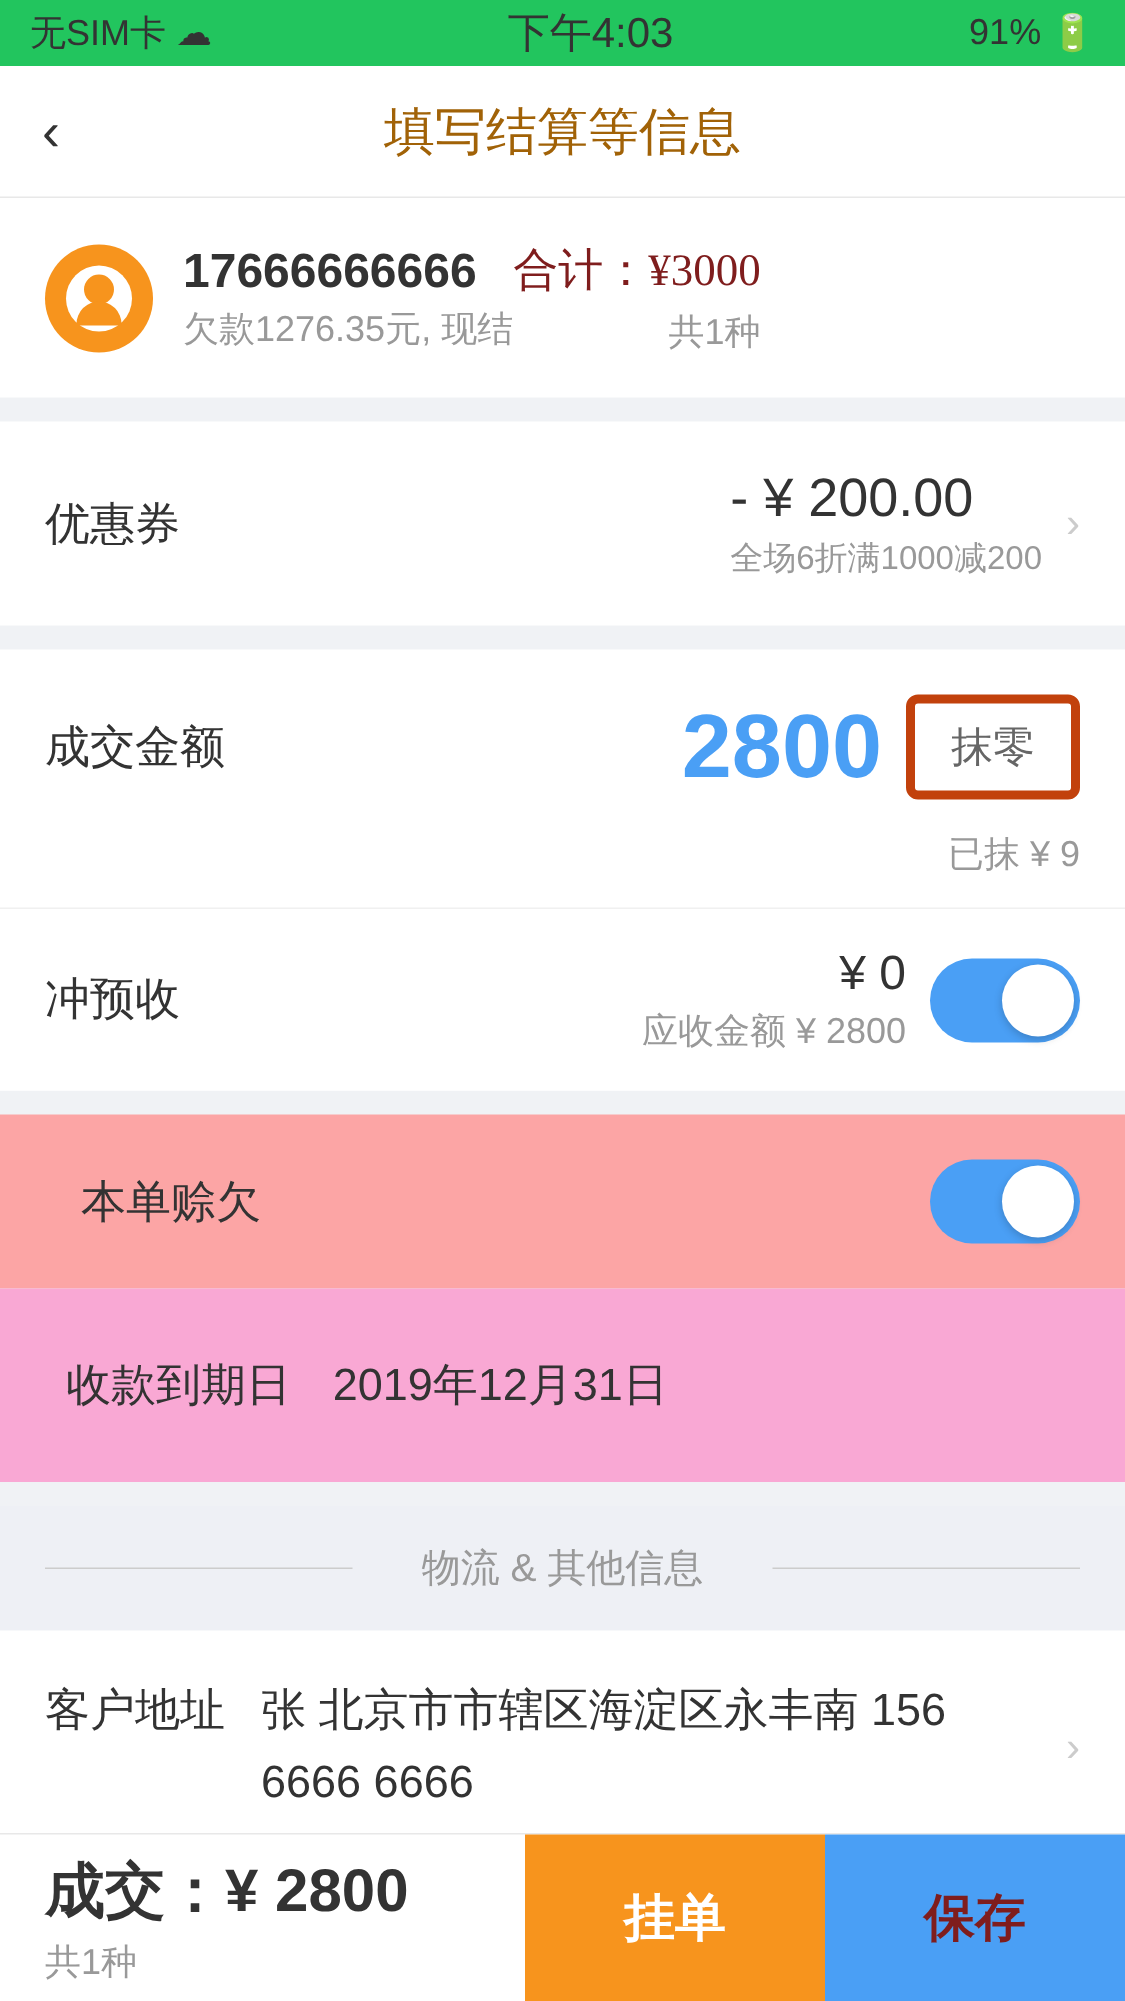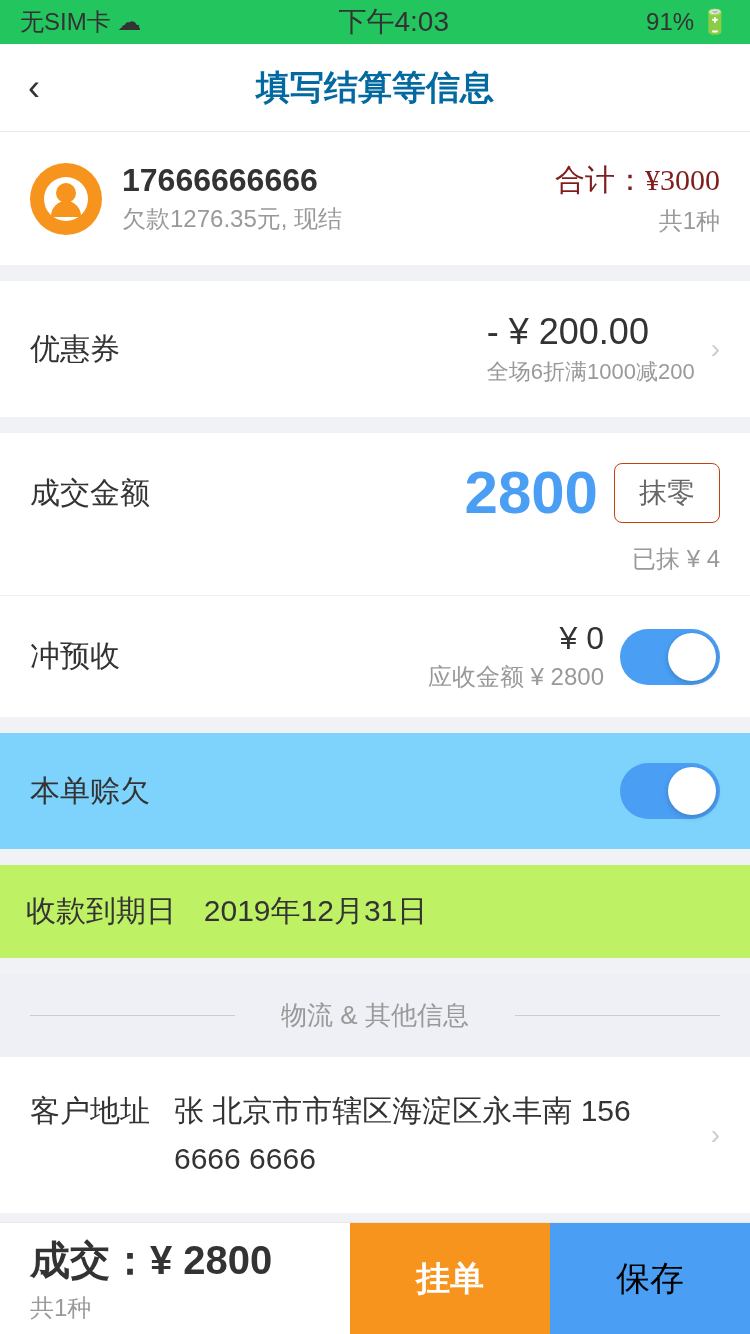--- a/index.html
+++ b/index.html
@@ -42,36 +42,35 @@
     }
     .nav-back {
       position: absolute;
       left: 28px;
       font-size: 36px;
       color: #333;
       cursor: pointer;
     }
     .nav-title {
       font-size: 34px;
-      font-weight: 700;
-      color: #0369a1;
+      font-weight: 400;
+      color: #a16207;
     }
 
     
     .content {
       padding-bottom: 120px;
     }
 
     
     .customer-card {
       background: #fff;
       padding: 28px 30px;
       display: flex;
       align-items: center;
-      justify-content: space-between;
       margin-bottom: 16px;
     }
     .customer-left {
       display: flex;
       align-items: center;
       gap: 20px;
     }
     .avatar {
       width: 72px;
       height: 72px;
@@ -179,21 +178,21 @@
     }
     .deal-label { font-size: 30px; color: #333; }
     .deal-right { display: flex; align-items: center; gap: 16px; }
     .deal-amount {
       font-size: 60px;
       font-weight: 700;
       color: #4a9ff5;
       line-height: 1;
     }
     .round-btn {
-      border: 1px solid #c2410c;
+      border: 6px solid #c2410c;
       border-radius: 8px;
       padding: 10px 24px;
       font-size: 28px;
       color: #666;
       background: #fff;
       cursor: pointer;
     }
     .deal-sub {
       text-align: right;
       font-size: 24px;
@@ -233,35 +232,36 @@
       height: 48px;
       border-radius: 50%;
       background: #fff;
       top: 4px;
       right: 4px;
       box-shadow: 0 2px 6px rgba(0,0,0,0.2);
     }
 
     
     .overdue-section {
-      background: #7dd3fc;
-      margin-bottom: 16px;
+      background: #fca5a5;
+      margin-bottom: 0;
+      padding-left: 24px;
     }
     .overdue-row {
       display: flex;
       align-items: center;
       justify-content: space-between;
       padding: 30px;
     }
     .overdue-label { font-size: 30px; color: #333; }
 
     
     .duedate-section {
-      background: #bef264;
-      padding: 26px;
+      background: #f9a8d4;
+      padding: 44px;
       margin-bottom: 16px;
     }
     .duedate-text { font-size: 30px; color: #333; }
 
     
     .divider-section {
       background: #eef0f5;
       padding: 24px 0;
       display: flex;
       align-items: center;
@@ -354,23 +354,23 @@
       font-weight: 600;
       display: flex;
       align-items: center;
       justify-content: center;
       cursor: pointer;
     }
     .btn-save {
       width: 200px;
       height: 112px;
       background: #4a9ff5;
-      color: #000000;
+      color: #7f1d1d;
       font-size: 34px;
-      font-weight: 400;
+      font-weight: 700;
       display: flex;
       align-items: center;
       justify-content: center;
       cursor: pointer;
     }
   </style>
 </head>
 <body>
 
 <div class="status-bar">
@@ -421,21 +421,21 @@
   </div>
 
   <div class="deal-section">
     <div class="deal-row">
       <span class="deal-label">成交金额</span>
       <div class="deal-right">
         <span class="deal-amount">2800</span>
         <button class="round-btn">抹零</button>
       </div>
     </div>
-    <div class="deal-sub">已抹  ¥ 4</div>
+    <div class="deal-sub">已抹  ¥ 9</div>
 
     <div class="prepay-row">
       <span class="prepay-label">冲预收</span>
       <div class="prepay-right">
         <div class="prepay-amounts">
           <div class="prepay-value">¥ 0</div>
           <div class="prepay-sub">应收金额 ¥ 2800</div>
         </div>
         <div class="toggle"></div>
       </div>

